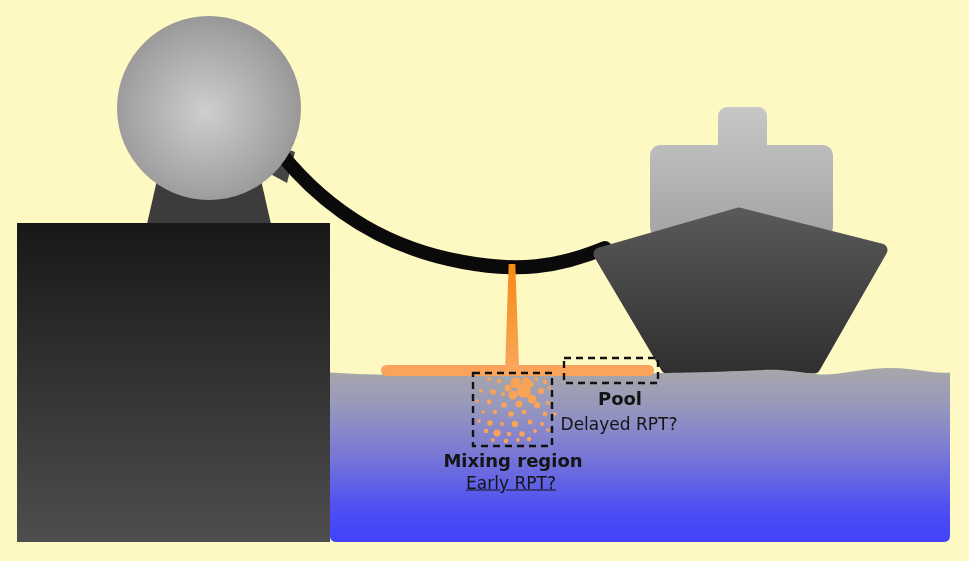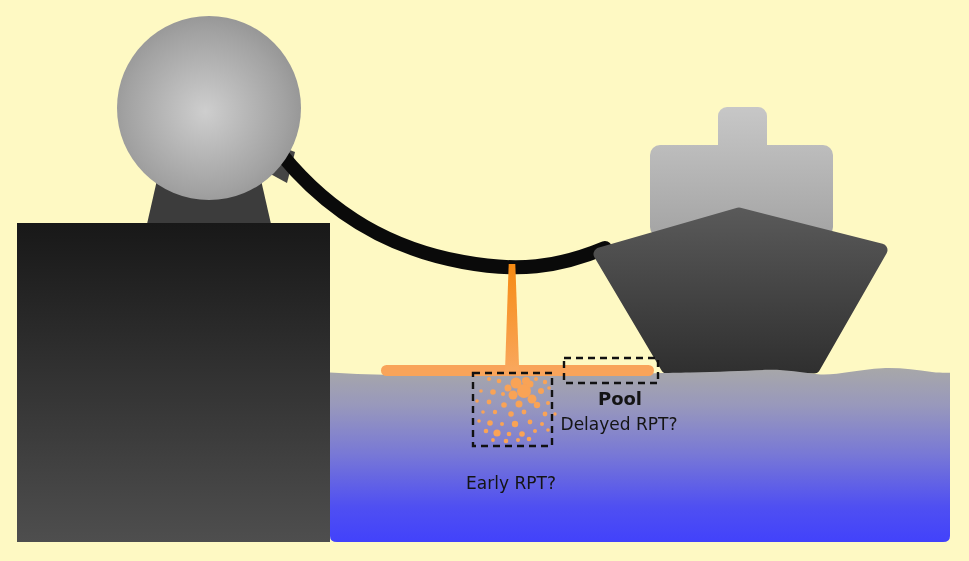--- a/index.html
+++ b/index.html
@@ -130,15 +130,16 @@
       <circle cx="518" cy="440" r="2"></circle>
         <circle cx="529" cy="439" r="2.3"></circle>
     </g>
 
     <rect x="473" y="373" width="79" height="73" fill="none" stroke="#111111" stroke-width="2.4" stroke-dasharray="7,5"></rect>
     <rect x="564" y="358" width="94" height="25" fill="none" stroke="#111111" stroke-width="2.4" stroke-dasharray="7,5"></rect>
   </svg>
 
   <div class="lbl lbl-bold" style="left:620px;top:399px;">Pool</div>
   <div class="lbl lbl-reg" style="left:619px;top:424px;">Delayed RPT?</div>
-  <div class="lbl lbl-reg" style="left:511px;top:483px;">Early RPT?</div>
+  <div class="lbl lbl-bold" style="left:513px;top:461px;">Mixing region</div>
+  <div class="lbl lbl-reg" style="left:511px;top:483px;text-decoration:underline;">Early RPT?</div>
 
 </div>
 
 </body></html>

